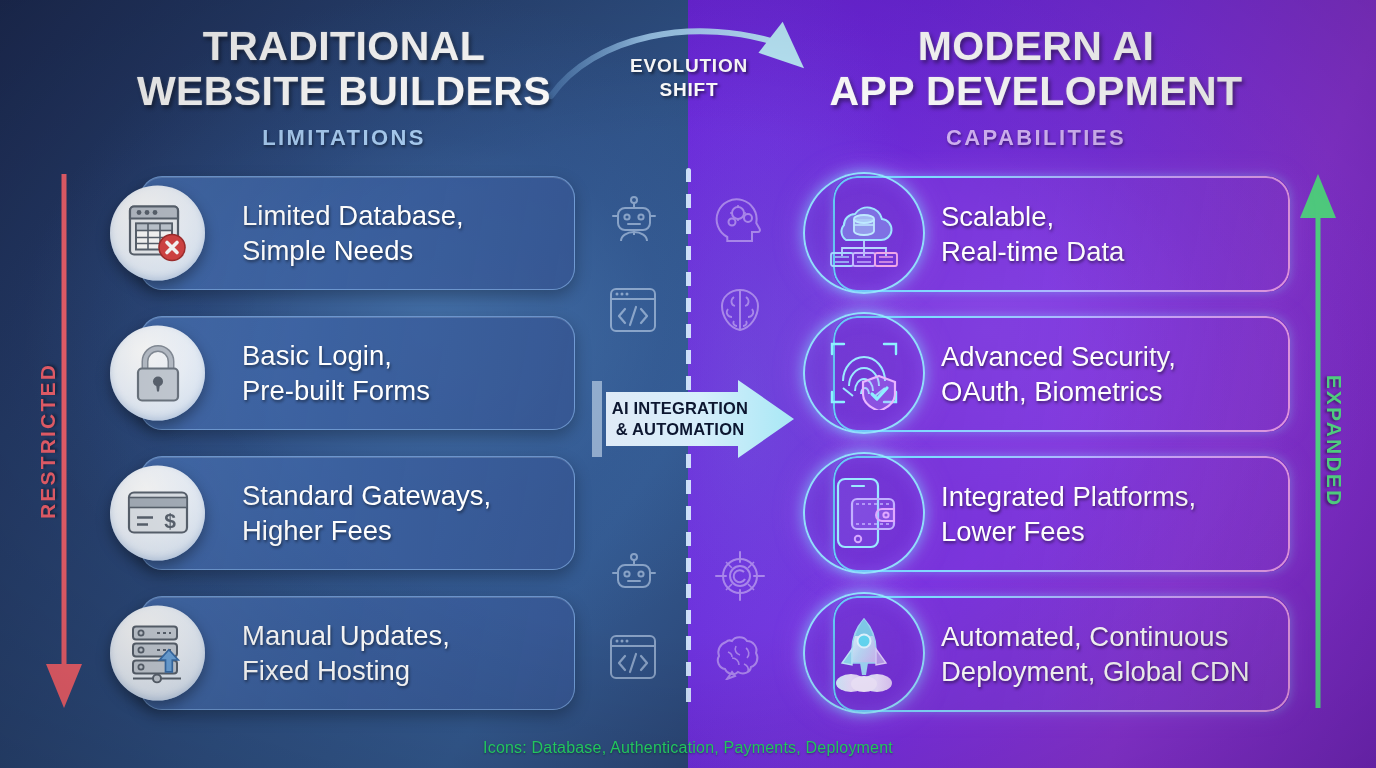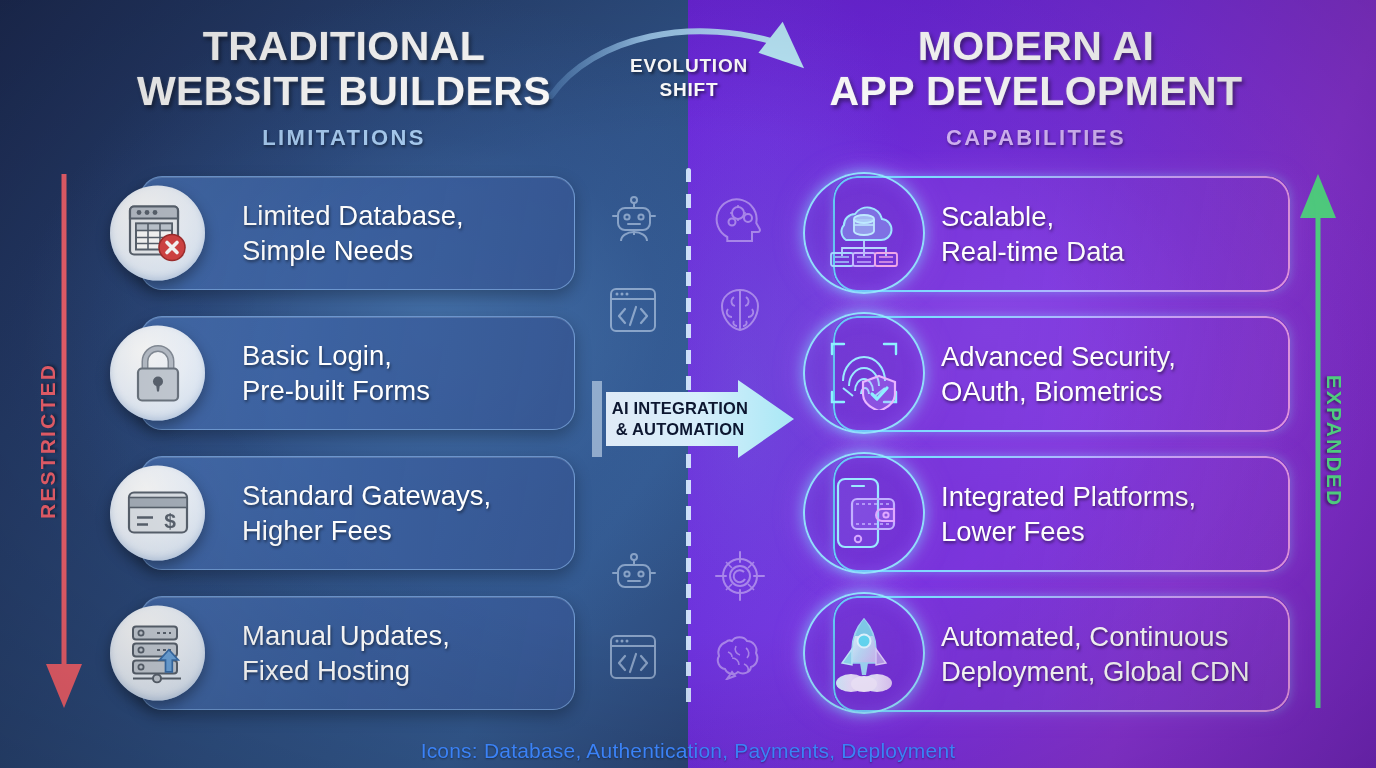--- a/index.html
+++ b/index.html
@@ -144,21 +144,21 @@
   .ai-arrow{position:absolute;left:586px;top:378px;width:210px;height:82px;}
   .ai-arrow .ai-text{
     position:absolute;left:14px;top:50%;transform:translateY(-50%);
     width:160px;text-align:center;
     font-size:16.5px;font-weight:bold;line-height:21px;color:#0c1630;letter-spacing:.2px;
   }
 
   
   .footer{
     position:absolute;left:0;top:739px;width:1376px;text-align:center;
-    font-size:21px;color:#3b82f6;letter-spacing:.2px;
+    font-size:16px;color:#22c55e;letter-spacing:.2px;
     text-shadow:0 1px 2px rgba(0,0,0,.4);
   }
 </style>
 </head>
 <body>
 
 <div id="stage">
 
   <div class="bg-left"></div>
   <div class="bg-right"></div>

